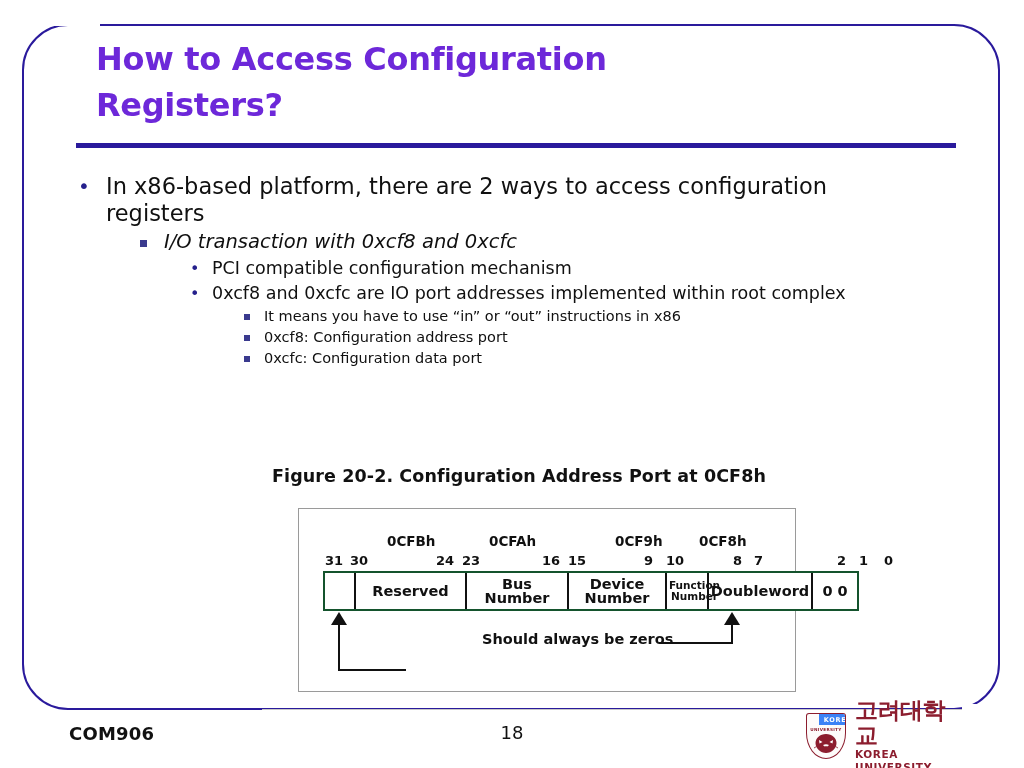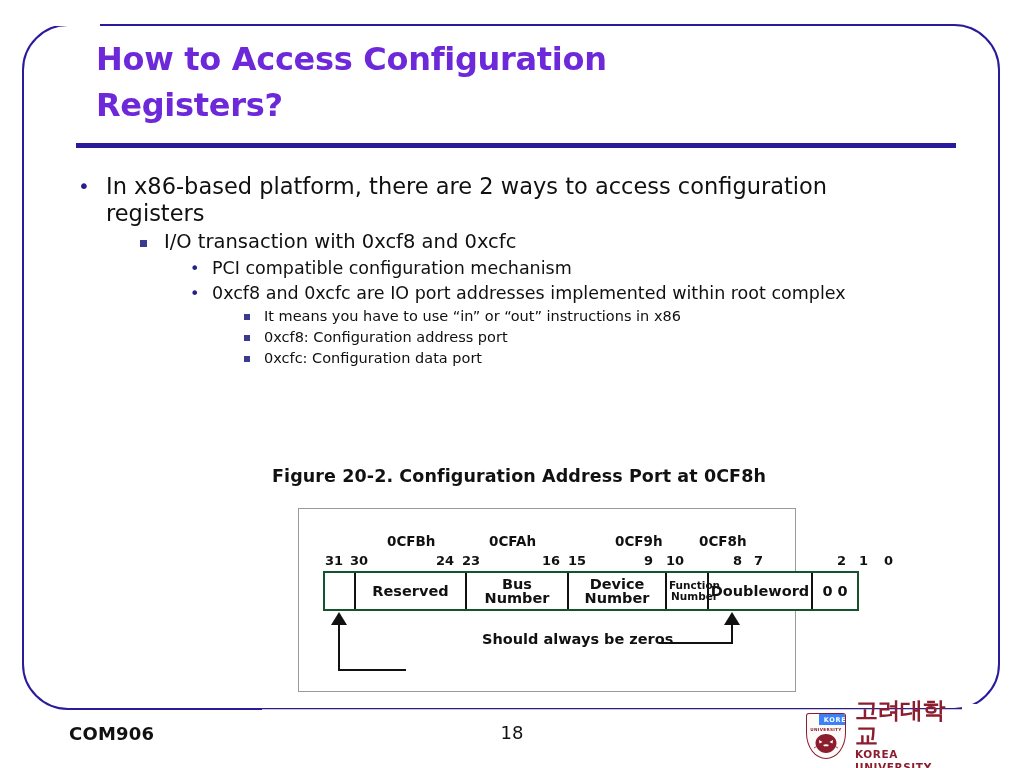--- a/index.html
+++ b/index.html
@@ -94,20 +94,21 @@
     line-height: 27px;
   }
   .lvl1 .btext { max-width: 812px; }
 
   
   .lvl2 {
     font-size: 19.5px;
     line-height: 26px;
     margin-left: 62px;
     margin-bottom: 2px;
+    font-style: italic;
   }
   .lvl2 .marker {
     width: 24px;
     line-height: 26px;
   }
   .sq {
     display: inline-block;
     width: 7px;
     height: 7px;
     background: #3A3A8E;

